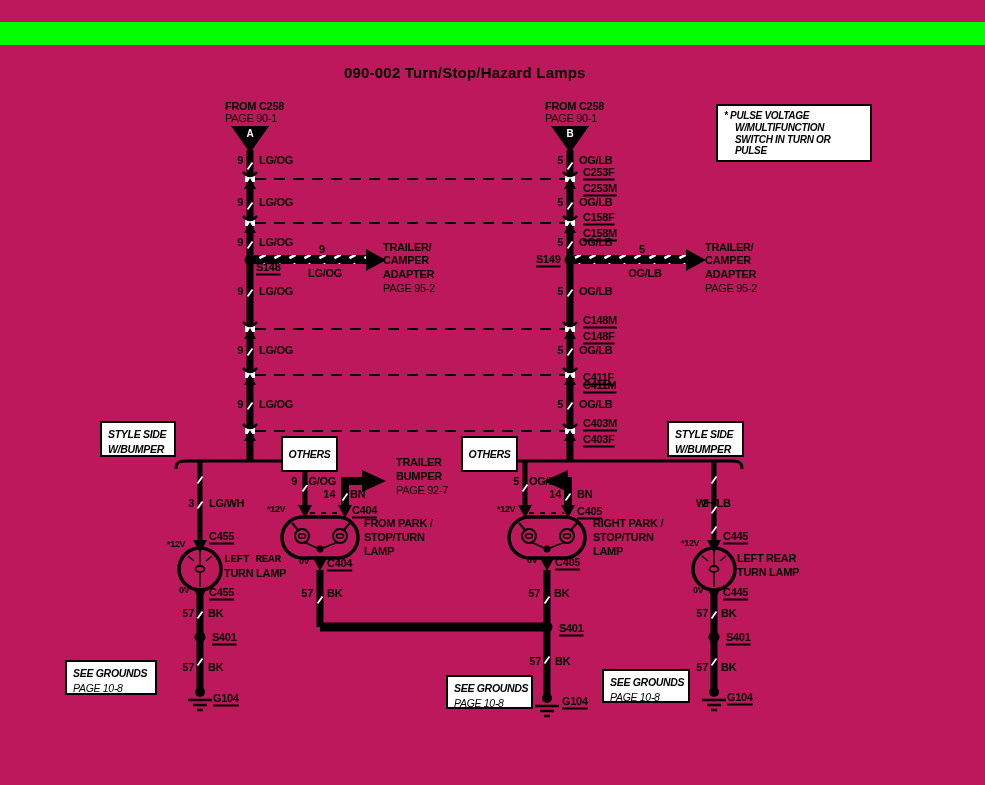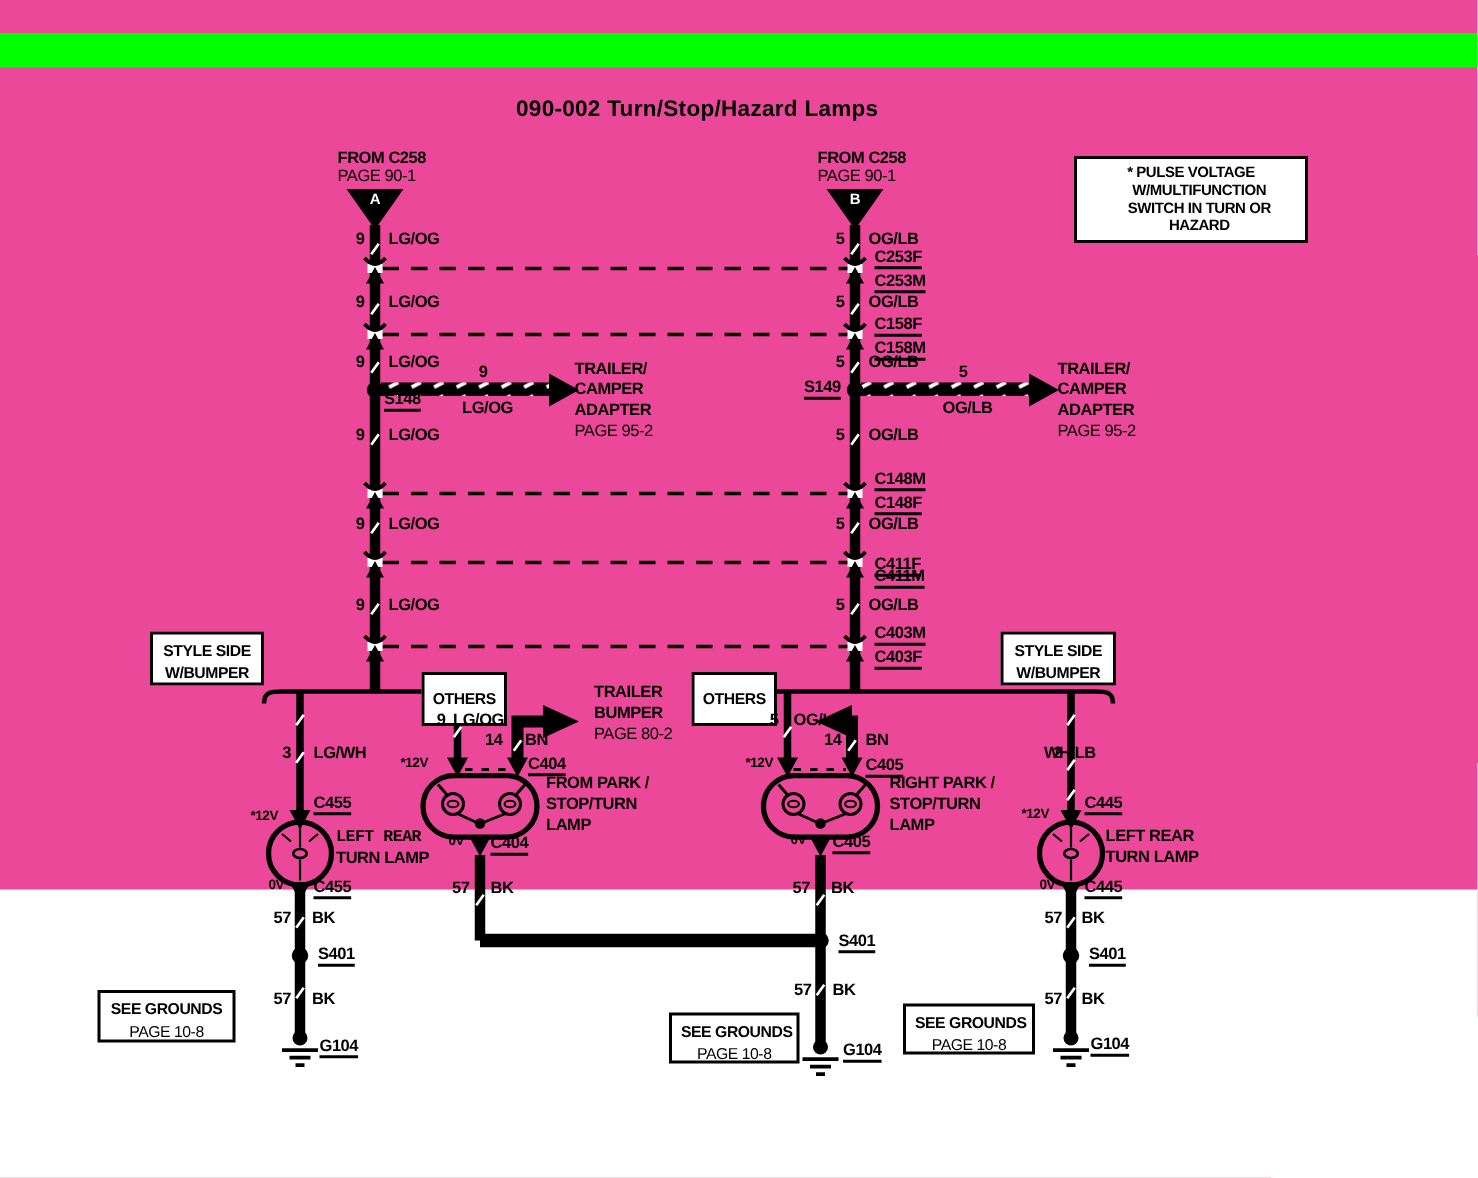--- a/index.html
+++ b/index.html
@@ -1,30 +1,30 @@
 <!DOCTYPE html>
 <html><head>
 <meta charset="utf-8">
 <style>
   * { margin:0; padding:0; box-sizing:border-box; }
   html,body { width:985px; height:785px; background:#ffffff; overflow:hidden;
               font-family:"Liberation Sans", sans-serif; }
-  #stage { position:relative; width:985px; height:593px; background:#ec4899;text-align:center; }
+  #stage { position:relative; width:985px; height:785px; background:#be185d; }
   #greenbar { position:absolute; left:0; top:22px; width:985px; height:23px; }
   #title { position:absolute; left:344px; top:64px; font-size:15px; font-weight:bold;
            letter-spacing:0.2px; white-space:nowrap; }
   #diagram-svg { position:absolute; left:0; top:0; }
   #label-layer, #box-layer { position:absolute; left:0; top:0; width:985px; height:785px; pointer-events:none; }
   .lbl { position:absolute; transform:translateY(-50%); font-weight:bold; font-size:11px;
          white-space:pre; letter-spacing:-0.3px; color:#000; line-height:1; }
   .lbl.ar { transform:translate(-100%,-50%); }
   .lbl.ac { transform:translate(-50%,-50%); }
   .lbl.u  { text-decoration:underline; text-underline-offset:3px; text-decoration-thickness:2px; }
-  .box { position:absolute; border:2px solid #000; background:#fff; padding:4px 6px; }
-  .box.center { display:flex; align-items:center; justify-content:center; padding:16px;margin-top:12px; }
+  .box { position:absolute; border:2px solid #000; background:#fff; padding:4px 6px;font-style:italic; }
+  .box.center { display:flex; align-items:center; justify-content:center; padding:16px; }
   .box-line { display:block; font-size:10.5px; font-weight:bold; line-height:15px;
               white-space:pre; letter-spacing:-0.3px; color:#000; }
   .box-line.light { font-weight:normal; }
   .box-line.ind { padding-left:11px; }
   .box.note .box-line { font-size:10px; line-height:11.8px; }
 </style>
 </head>
 <body>
 
 <div id="stage">
@@ -250,21 +250,21 @@
         <span class="box-line">OTHERS</span>
       </div>
       <div class="box" style="left: 667px; top: 421px; width: 77px; height: 36px;">
         <span class="box-line">STYLE SIDE</span>
         <span class="box-line">W/BUMPER</span>
       </div>
       <div class="box note" style="left: 716px; top: 104px; width: 156px; height: 58px;">
         <span class="box-line">* PULSE VOLTAGE</span>
         <span class="box-line ind">W/MULTIFUNCTION</span>
         <span class="box-line ind">SWITCH IN TURN OR</span>
-        <span class="box-line ind">HAZARD</span>
+        <span class="box-line ind">PULSE</span>
       </div>
       <div class="box" style="left: 65px; top: 660px; width: 92px; height: 35px;">
         <span class="box-line">SEE GROUNDS</span>
         <span class="box-line light">PAGE 10-8</span>
       </div>
       <div class="box" style="left: 446px; top: 675px; width: 87px; height: 34px;">
         <span class="box-line">SEE GROUNDS</span>
         <span class="box-line light">PAGE 10-8</span>
       </div>
       <div class="box" style="left: 602px; top: 669px; width: 88px; height: 34px;">
@@ -349,21 +349,21 @@
       <span class="lbl u" style="left: 352px; top: 510px;">C404</span>
       <span class="lbl" style="left: 364px; top: 523px;">FROM PARK /</span>
       <span class="lbl" style="left: 364px; top: 537px;">STOP/TURN</span>
       <span class="lbl" style="left: 364px; top: 551px;">LAMP</span>
       <span class="lbl" style="left: 299px; top: 561px; font-size: 9px;">0V</span>
       <span class="lbl u" style="left: 327px; top: 563px;">C404</span>
       <span class="lbl ar" style="left: 313px; top: 593px;">57</span>
       <span class="lbl" style="left: 327px; top: 593px;">BK</span>
       <span class="lbl" style="left: 396px; top: 462px;">TRAILER</span>
       <span class="lbl" style="left: 396px; top: 476px;">BUMPER</span>
-      <span class="lbl" style="left: 396px; top: 490px; font-weight: normal;">PAGE 80-2</span>
+      <span class="lbl" style="left: 396px; top: 490px; font-weight: normal;">PAGE 92-7</span>
       <span class="lbl ar" style="left: 519px; top: 481px;">5</span>
       <span class="lbl" style="left: 529px; top: 481px;">OG/LB</span>
       <span class="lbl ar" style="left: 561px; top: 494px;">14</span>
       <span class="lbl" style="left: 577px; top: 494px;">BN</span>
       <span class="lbl" style="left: 497px; top: 509px; font-size: 9px;">*12V</span>
       <span class="lbl u" style="left: 577px; top: 511px;">C405</span>
       <span class="lbl" style="left: 593px; top: 523px;">RIGHT PARK /</span>
       <span class="lbl" style="left: 593px; top: 537px;">STOP/TURN</span>
       <span class="lbl" style="left: 593px; top: 551px;">LAMP</span>
       <span class="lbl" style="left: 527px; top: 560px; font-size: 9px;">0V</span>

